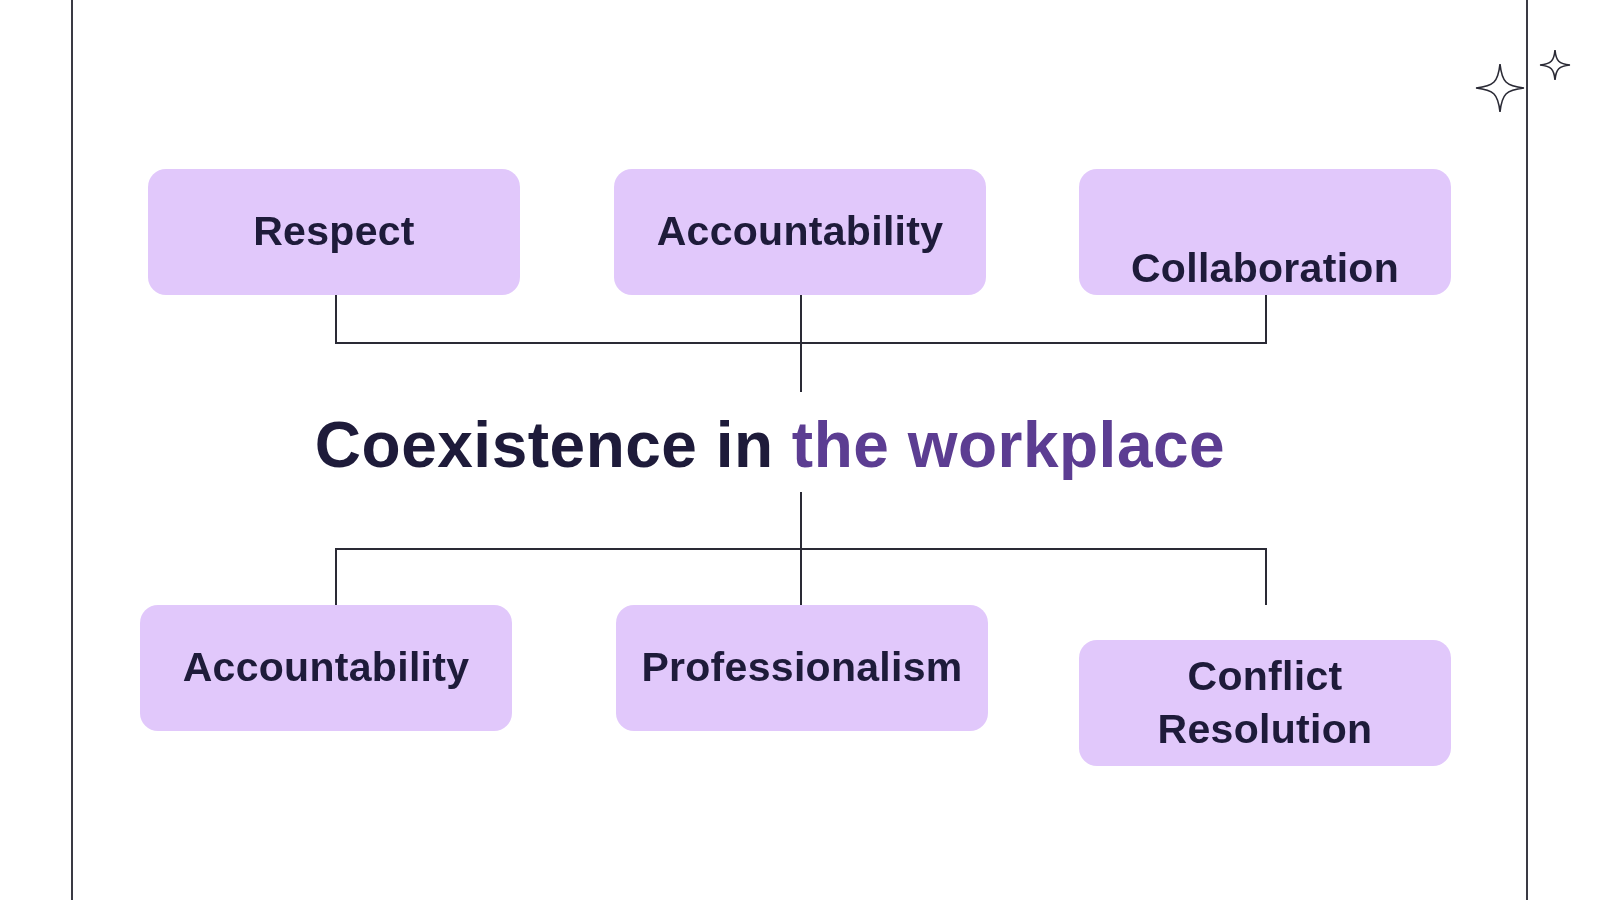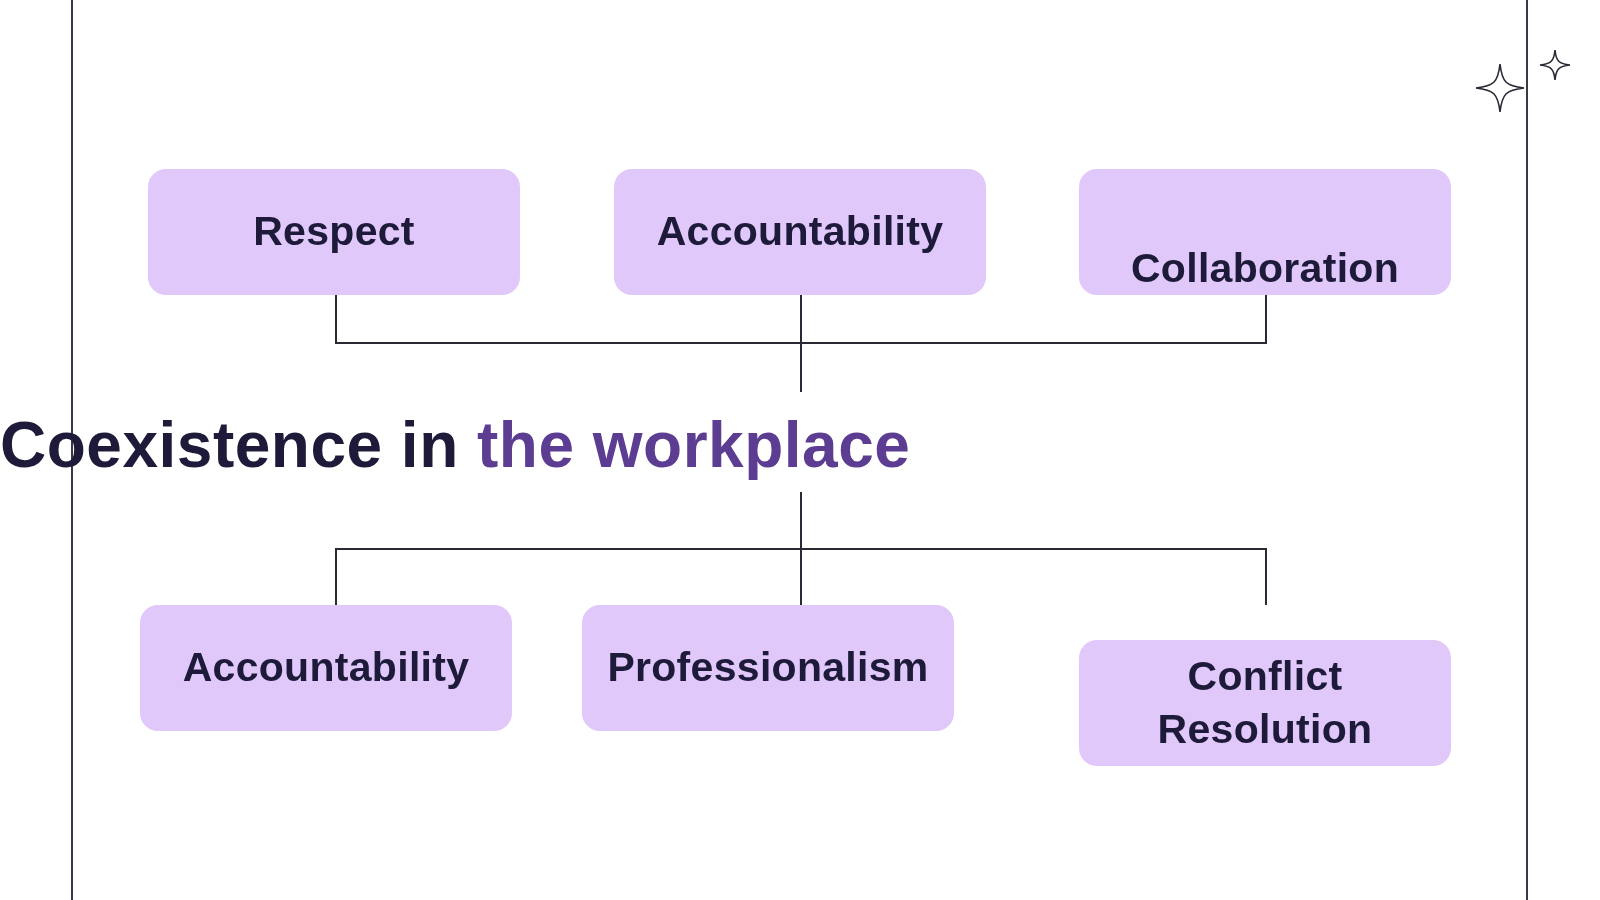--- a/index.html
+++ b/index.html
@@ -3,21 +3,21 @@
 <meta charset="utf-8">
 <style>
   html, body { margin:0; padding:0; }
   body { width:1600px; height:900px; background:#ffffff; position:relative; overflow:hidden;
          font-family:"Liberation Sans", "DejaVu Sans", sans-serif; }
   .vline-border { position:absolute; top:0; width:2px; height:900px; background:#3a3a44; }
   .box { position:absolute; width:372px; height:126px; background:#e1c8fb; border-radius:18px;
          display:flex; align-items:center; justify-content:center; text-align:center; }
   .box span { font-weight:700; font-size:41px; color:#1e1b3a; line-height:1.3; letter-spacing:0.3px; }
   .ln { position:absolute; background:#2a2a35; }
-  .title { position:absolute; left:0; width:1540px; top:408px; 
+  .title { position:absolute; left:0; width:1540px; top:408px; text-align:center;
            font-weight:700; font-size:64px; color:#1e1b3a; letter-spacing:0.5px; }
   .title .accent { color:#5c3d92; }
   .star { position:absolute; }
 </style>
 </head>
 <body>
 
 <div class="vline-border" style="left:71px;"></div>
 <div class="vline-border" style="left:1526px;"></div>
 
@@ -46,18 +46,18 @@
 <div class="title"><span>Coexistence in </span><span class="accent">the workplace</span></div>
 
 <div class="ln" style="left:800px; top:492px; width:2px; height:113px;"></div>
 <div class="ln" style="left:335px; top:548px; width:932px; height:2px;"></div>
 <div class="ln" style="left:335px; top:548px; width:2px; height:57px;"></div>
 <div class="ln" style="left:1265px; top:548px; width:2px; height:57px;"></div>
 
 <div class="box" style="left:140px; top:605px;">
   <span>Accountability</span>
 </div>
-<div class="box" style="left:582px; top:605px;">
+<div class="box" style="left:616px; top:605px;">
   <span>Professionalism</span>
 </div>
 <div class="box" style="left:1079px; top:605px;margin-top:35px;">
   <span style="display:block; width:260px;">Conflict Resolution</span>
 </div>
 
 </body></html>

